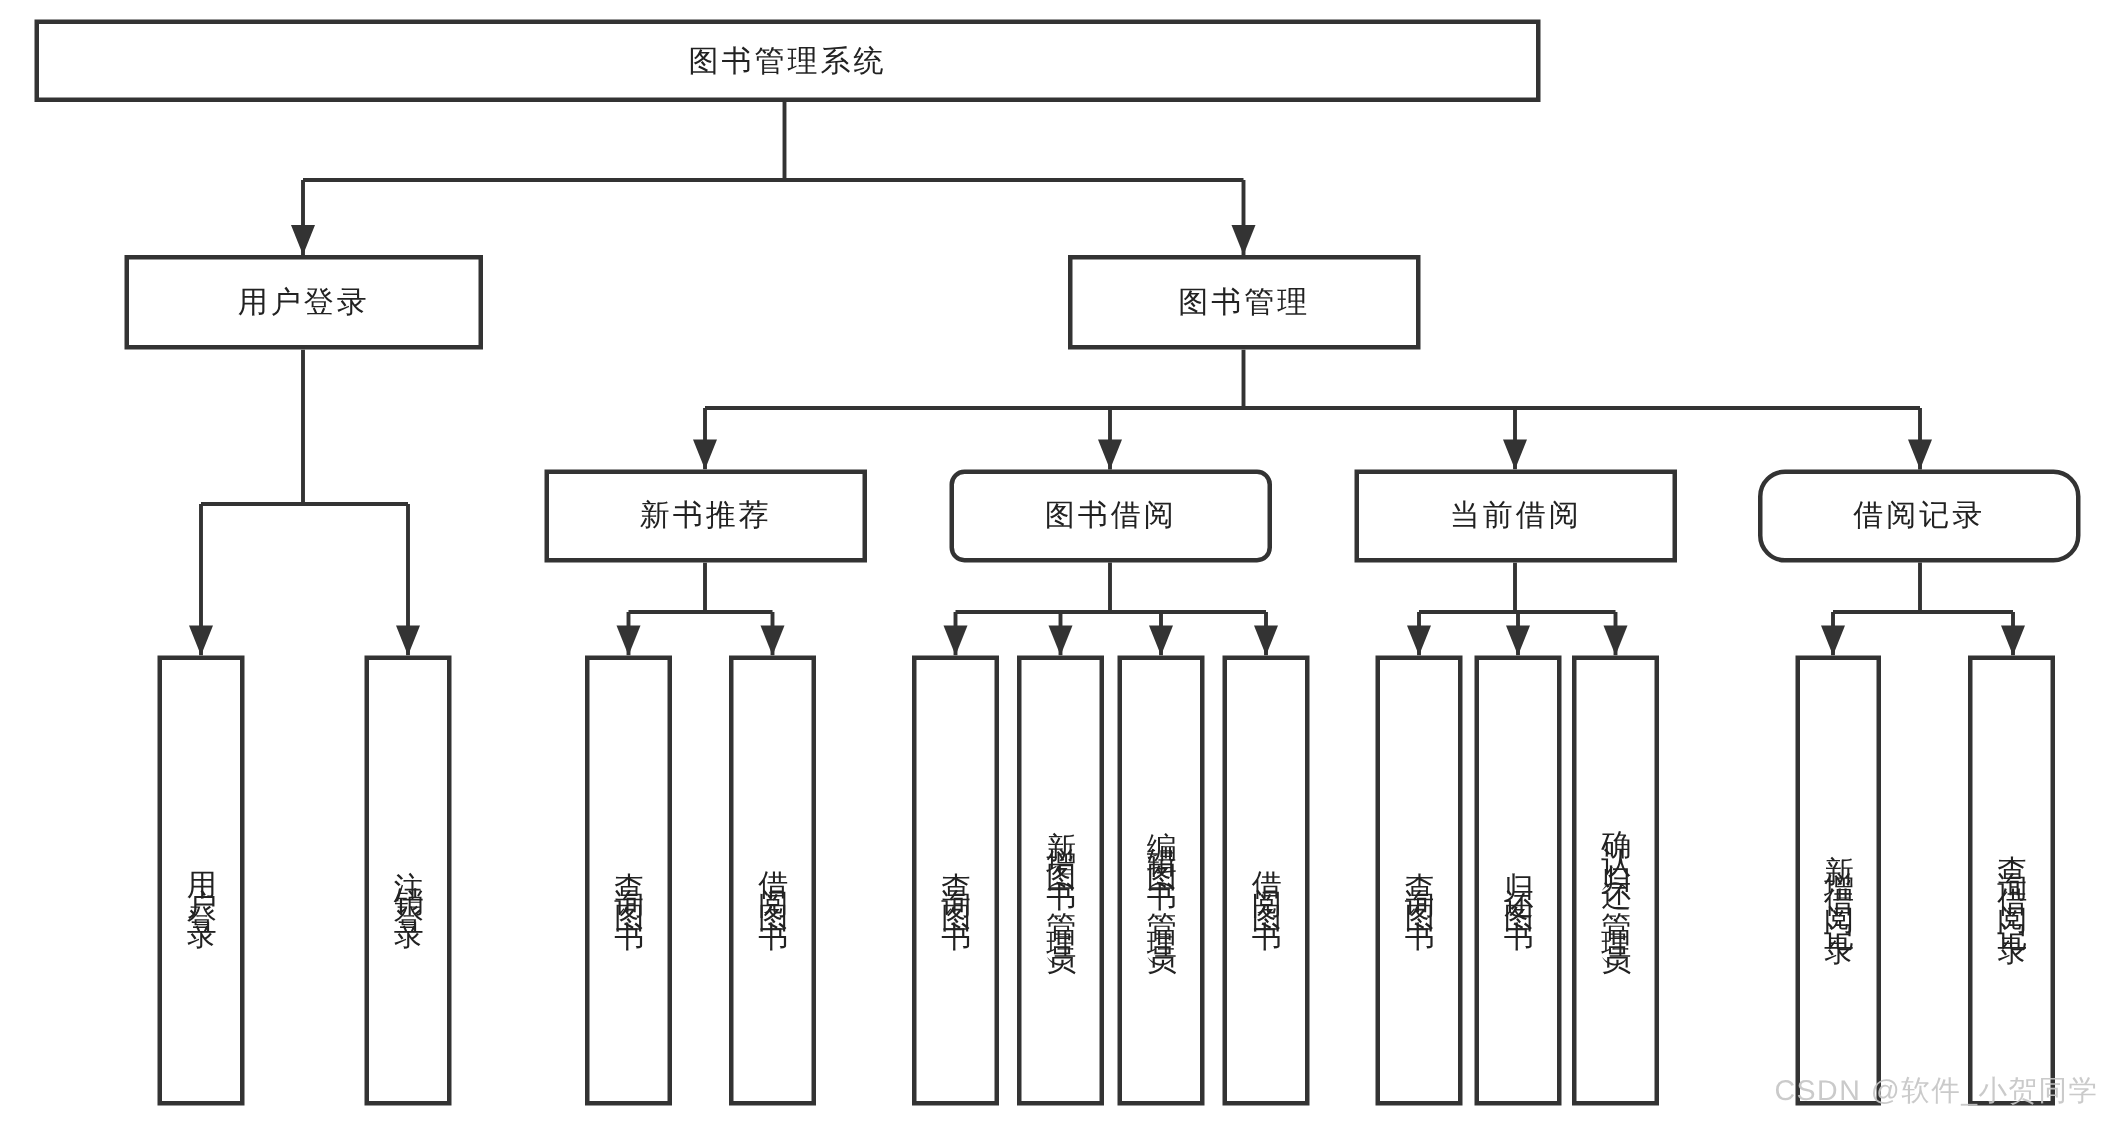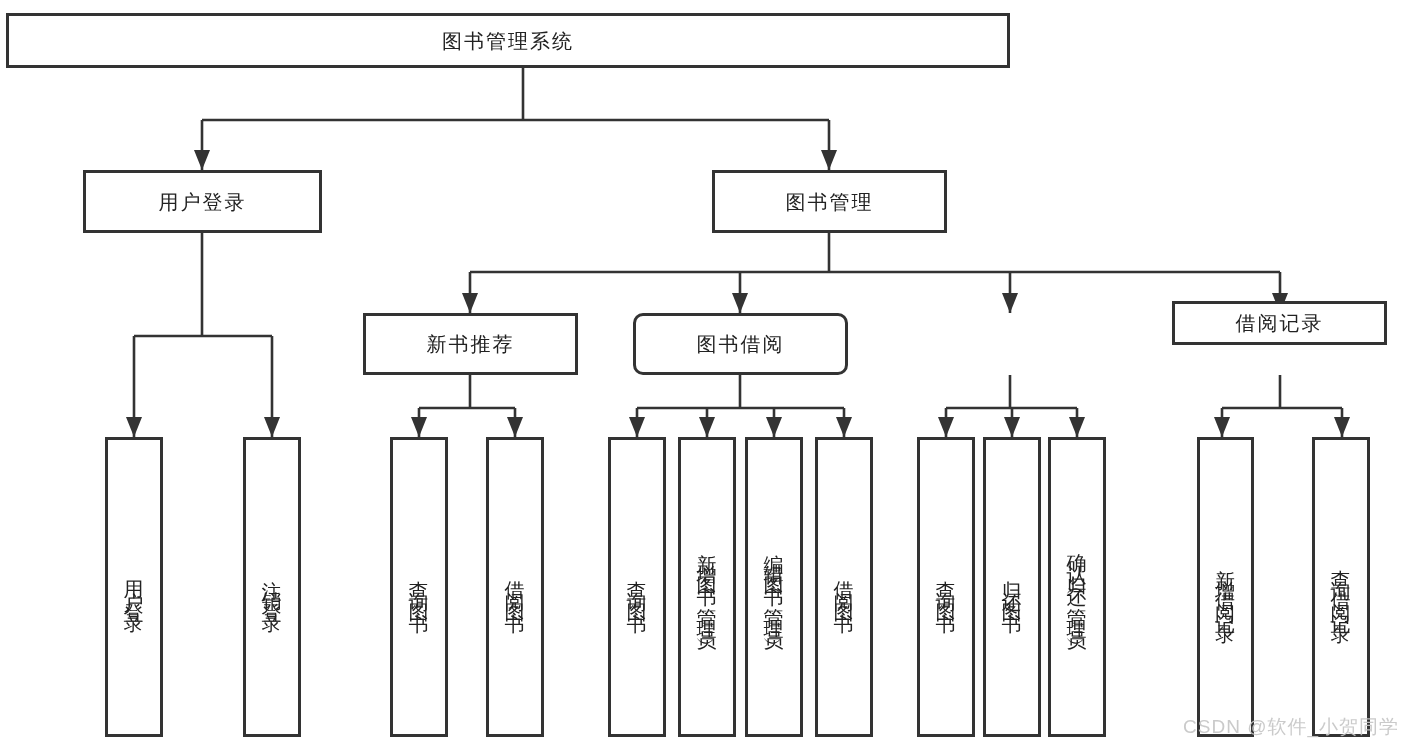--- a/index.html
+++ b/index.html
@@ -96,28 +96,29 @@
       <line x1="1012" y1="408" x2="1012" y2="437" marker-end="url(#arw)"></line>
       <line x1="1077" y1="408" x2="1077" y2="437" marker-end="url(#arw)"></line>
 
       <line x1="1280" y1="375" x2="1280" y2="408"></line>
       <line x1="1222" y1="408" x2="1342" y2="408"></line>
       <line x1="1222" y1="408" x2="1222" y2="437" marker-end="url(#arw)"></line>
       <line x1="1342" y1="408" x2="1342" y2="437" marker-end="url(#arw)"></line>
     </g>
   </svg>
 
-  <div class="box" style="left:6px; top:13px; width:1004px; height:55px;">图书管理系统</div>
+  <div class="box" style="left:23px; top:13px; width:1004px; height:55px;">图书管理系统</div>
 
   <div class="box" style="left:83px; top:170px; width:239px; height:63px;">用户登录</div>
   <div class="box" style="left:712px; top:170px; width:235px; height:63px;">图书管理</div>
 
   <div class="box" style="left:363px; top:313px; width:215px; height:62px;">新书推荐</div>
   <div class="box" style="left:633px; top:313px; width:215px; height:62px;border-radius:10px;">图书借阅</div>
-  <div class="box" style="left:1172px; top:301px; width:215px; height:44px;">借阅记录</div>
+  <div class="box" style="left:903px; top:313px; width:215px; height:62px;">当前借阅</div>
+  <div class="box" style="left:1172px; top:313px; width:215px; height:62px;border-radius:18px;">借阅记录</div>
 
   <div class="box leaf" style="left:105px; top:437px; width:58px; height:300px;">用户登录</div>
   <div class="box leaf" style="left:243px; top:437px; width:58px; height:300px;">注销登录</div>
 
   <div class="box leaf" style="left:390px; top:437px; width:58px; height:300px;">查询图书</div>
   <div class="box leaf" style="left:486px; top:437px; width:58px; height:300px;">借阅图书</div>
 
   <div class="box leaf" style="left:608px; top:437px; width:58px; height:300px;">查询图书</div>
   <div class="box leaf" style="left:678px; top:437px; width:58px; height:300px;">新增图书（管理员）</div>
   <div class="box leaf" style="left:745px; top:437px; width:58px; height:300px;">编辑图书（管理员）</div>

